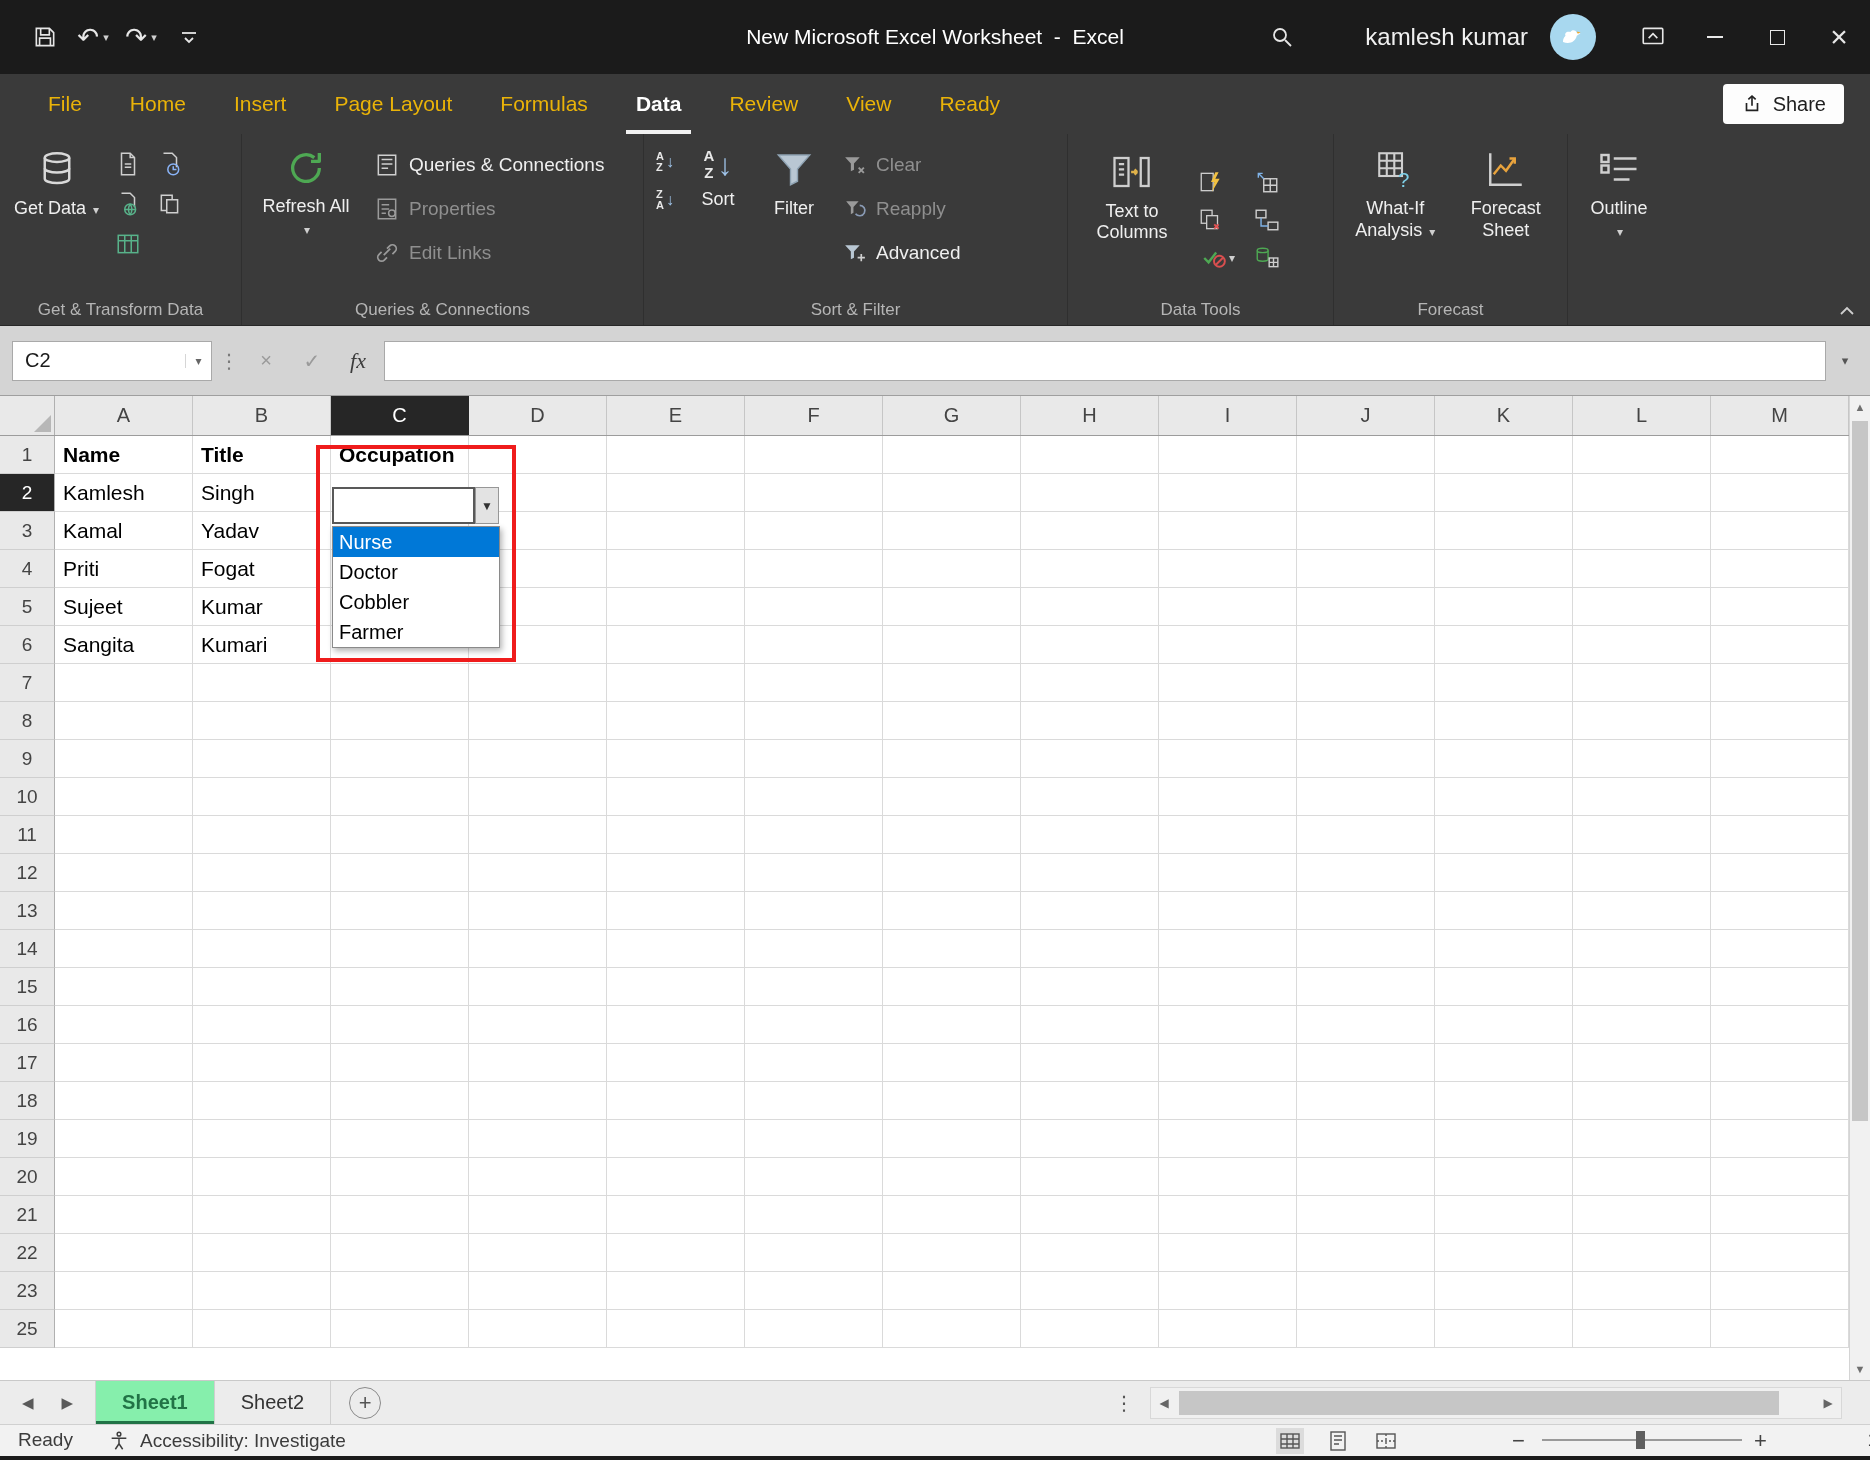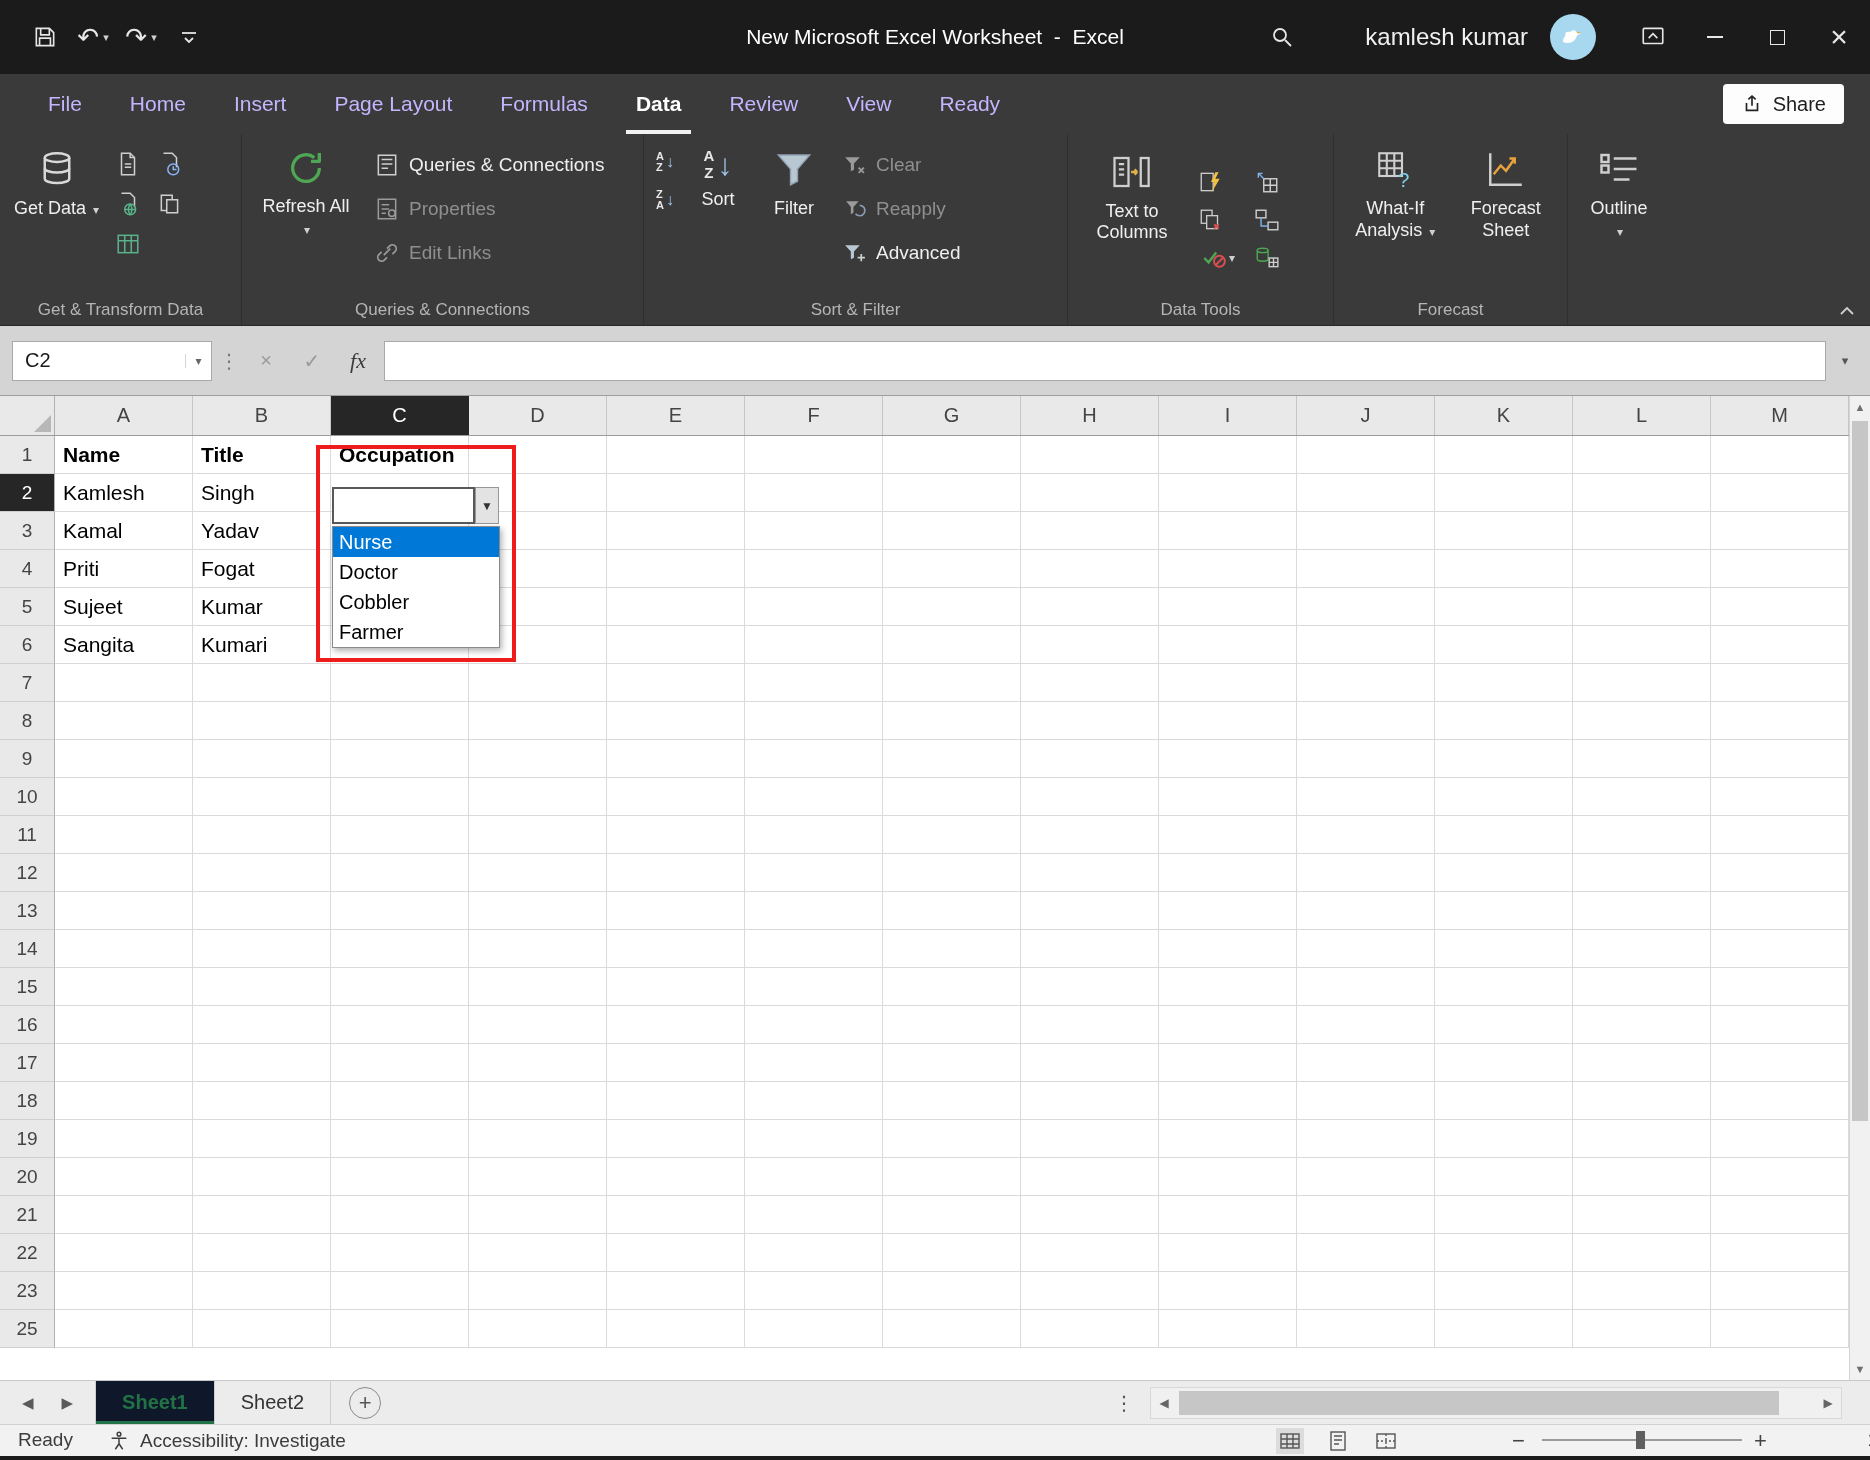--- a/index.html
+++ b/index.html
@@ -23,21 +23,21 @@
   .tb-right{position:absolute;right:0;top:0;height:74px;display:flex;align-items:center;}
   .tb-user{font-size:24px;color:#f0f0f0;padding:0 22px 0 60px;}
   .avatar{width:46px;height:46px;border-radius:50%;background:#a8d8ef;display:flex;align-items:center;justify-content:center;margin-right:26px;overflow:hidden;}
   .wctl{width:62px;height:74px;display:flex;align-items:center;justify-content:center;color:#e8e8e8;}
   .minbar{width:16px;height:2px;background:#e8e8e8;display:block;}
   .maxbox{width:15px;height:15px;border:1.5px solid #e8e8e8;display:block;}
   .closex{font-size:30px;font-weight:300;}
 
   
   .tabsrow{top:74px;height:60px;background:var(--ribbon);display:flex;align-items:stretch;padding-left:24px;}
-  .rtab{display:flex;align-items:center;padding:0 24px;font-size:21px;color:#c4b5fd;position:relative;}
+  .rtab{display:flex;align-items:center;padding:0 24px;font-size:21px;color:#eab308;position:relative;}
   .rtab.active{color:#fff;font-weight:700;}
   .rtab.active::after{content:"";position:absolute;left:14px;right:14px;bottom:0;height:4px;background:#f2f2f2;}
   .share-btn{position:absolute;right:26px;top:10px;height:40px;background:#fdfdfd;color:#1e1e1e;border-radius:4px;display:flex;align-items:center;gap:10px;padding:0 18px;font-size:20px;}
 
   
   .ribbon{top:134px;height:192px;background:var(--ribbon);color:var(--ribbontext);display:flex;border-bottom:1px solid #272727;}
   .rgroup{position:relative;height:100%;border-right:1px solid #2f2f2f;padding:6px 8px 30px 8px;display:flex;align-items:flex-start;gap:4px;}
   .rgroup-label{position:absolute;bottom:5px;left:0;right:0;text-align:center;font-size:17px;color:#b5b5b5;white-space:nowrap;}
   .bigbtn{display:flex;flex-direction:column;align-items:center;justify-content:flex-start;padding:8px 6px 2px;min-width:86px;max-width:112px;height:150px;font-size:18px;line-height:1.2;text-align:center;color:#efefef;gap:8px;}
   .blabel{max-width:100px;}
@@ -89,21 +89,21 @@
   .vscroll{position:absolute;right:0;top:0;width:21px;height:984px;background:#f1f1f1;border-left:1px solid #d4d4d4;z-index:20;}
   .vs-arrow{height:22px;display:flex;align-items:center;justify-content:center;color:#6f6f6f;font-size:11px;}
   .vs-down{position:absolute;bottom:0;left:0;right:0;}
   .vs-thumb{position:absolute;left:2px;right:2px;top:25px;height:700px;background:#c6c6c6;}
 
   
   .sheetbar{top:1380px;height:44px;background:#ececec;border-top:1px solid #c9c9c9;display:flex;align-items:stretch;}
   .sb-nav{display:flex;align-items:center;gap:28px;padding:0 22px;color:#5a5a5a;font-size:15px;}
   .stab{display:flex;align-items:center;padding:0 26px;font-size:20px;color:#333;border-right:1px solid #cfcfcf;position:relative;}
   .stab:first-child{border-left:1px solid #cfcfcf;}
-  .stab.active{background:#0f172a;color:var(--green);font-weight:700;}
+  .stab.active{background:#86efac;color:var(--green);font-weight:700;}
   .stab.active::after{content:"";position:absolute;left:0;right:0;bottom:0;height:3px;background:var(--green);}
   .addsheet{width:32px;height:32px;border:1.5px solid #8a8a8a;border-radius:50%;display:flex;align-items:center;justify-content:center;font-size:22px;color:#555;align-self:center;margin-left:18px;line-height:1;}
   .sheet-more{position:absolute;left:1114px;top:0;bottom:0;display:flex;align-items:center;color:#555;font-size:20px;}
   .hscroll{position:absolute;left:1150px;top:6px;width:692px;height:32px;display:flex;align-items:center;background:#f0f0f0;border:1px solid #d8d8d8;}
   .hs-arrow{width:26px;height:100%;display:flex;align-items:center;justify-content:center;color:#666;font-size:12px;}
   .hs-track{flex:1;height:100%;position:relative;}
   .hs-thumb{position:absolute;left:2px;top:3px;bottom:3px;width:600px;background:#c6c6c6;}
 
   
   .statusbar{top:1424px;height:32px;background:#f2f2f2;border-top:1px solid #d0d0d0;font-size:19px;color:#3c3c3c;}

